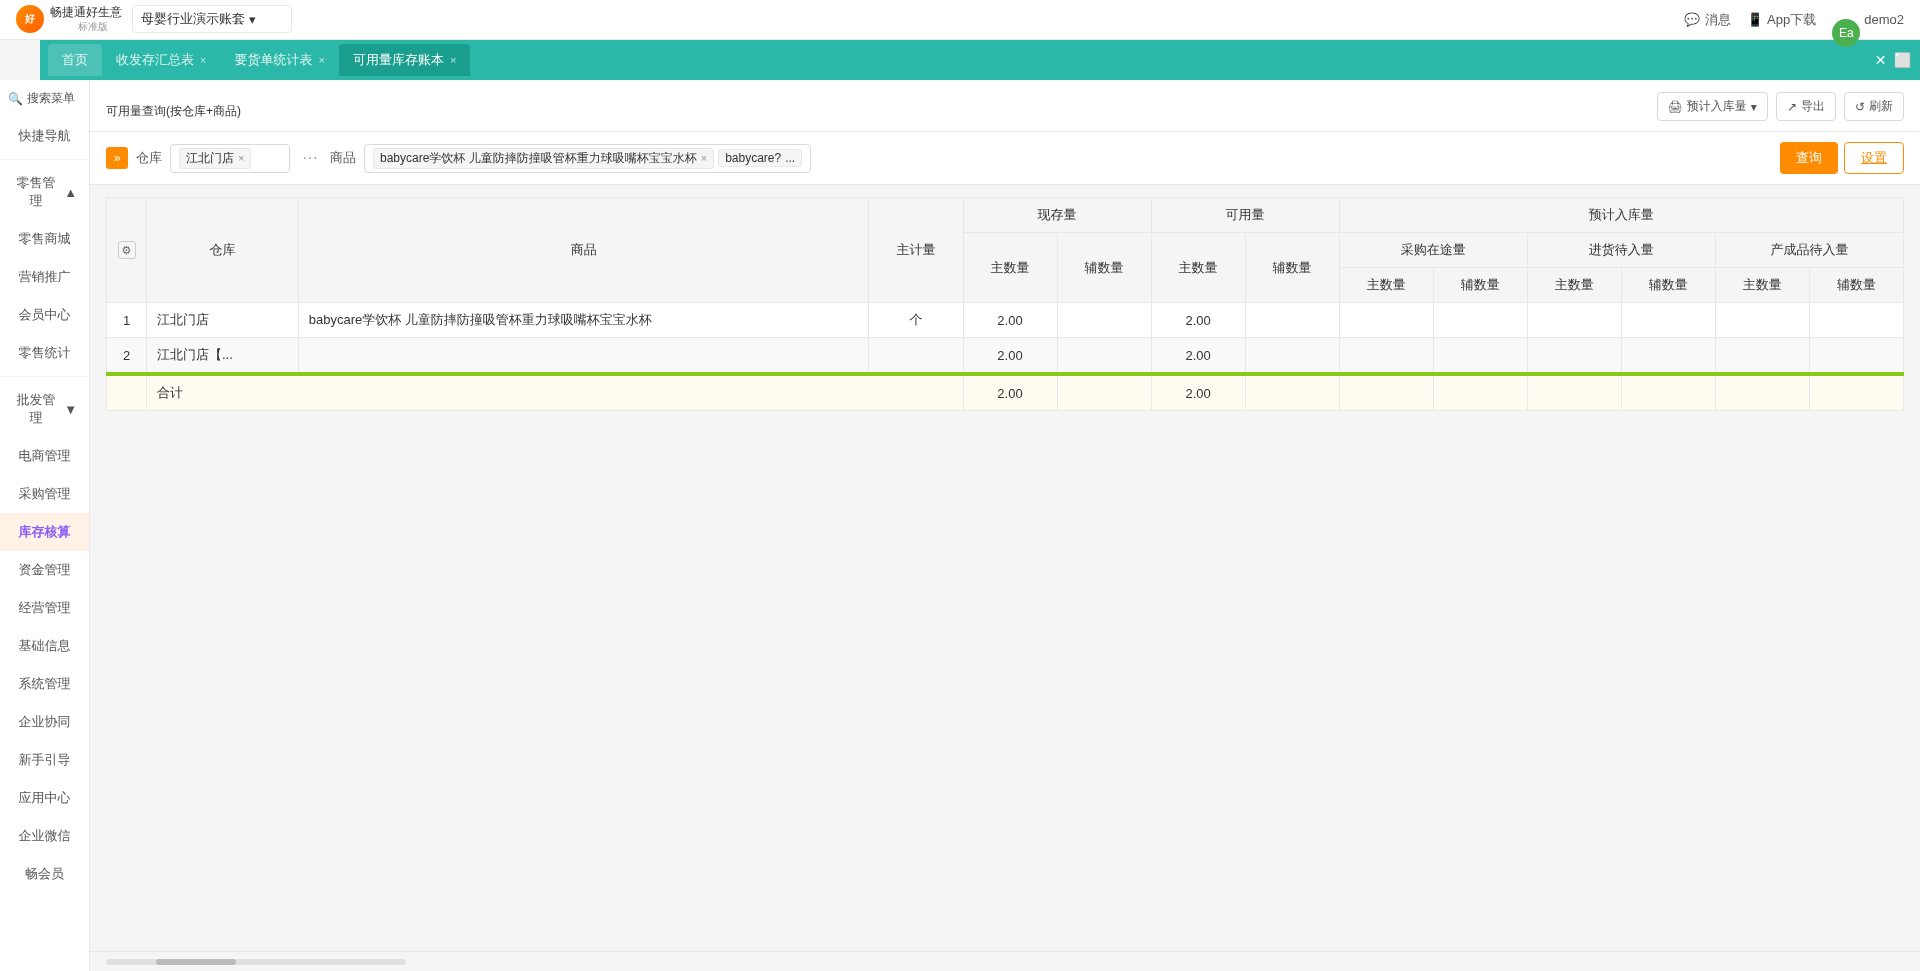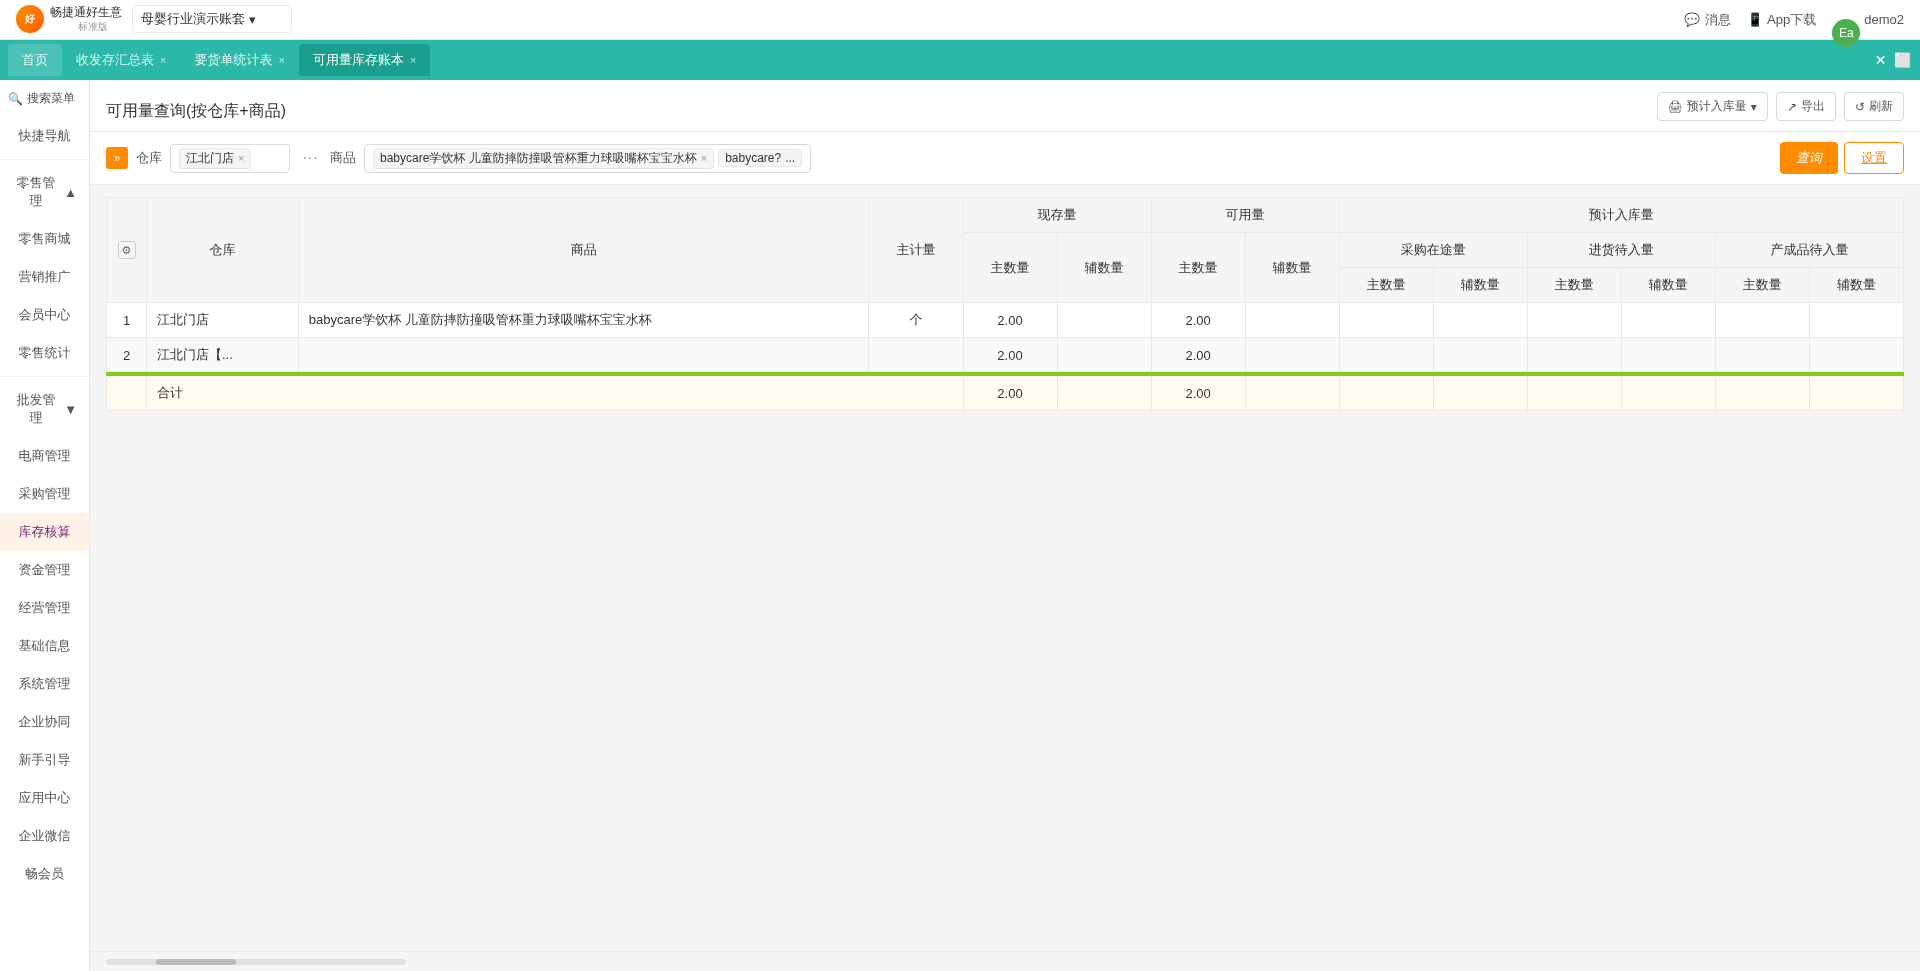--- a/index.html
+++ b/index.html
@@ -78,20 +78,21 @@
       color: white; font-size: 12px; overflow: hidden; margin-top: 26px;
     }
 
     
     .nav-tabs {
       height: 40px;
       background: #2cb8a8;
       display: flex;
       align-items: center;
       padding: 12px 8px;
+      margin-left: 40px;
     }
     .nav-tab {
       height: 32px;
       padding: 0 14px;
       display: flex;
       align-items: center;
       gap: 6px;
       cursor: pointer;
       color: rgba(255,255,255,0.85);
       font-size: 13px;
@@ -145,22 +146,22 @@
       color: #555;
       cursor: pointer;
       text-align: center;
       display: flex;
       align-items: center;
       justify-content: center;
       gap: 4px;
     }
     .sidebar-item.active {
       background: #fff3e8;
-      color: #701a75;
-      font-weight: 400;
+      color: #8b5cf6;
+      font-weight: 700;
     }
     .sidebar-item.has-arrow {
       justify-content: space-between;
       padding: 10px 12px;
     }
     .sidebar-divider {
       height: 1px;
       background: #f0f0f0;
       margin: 4px 0;
     }
@@ -177,21 +178,21 @@
     
     .page-header {
       background: #fff;
       padding: 12px 16px 0;
       border-bottom: 1px solid #e8e8e8;
       display: flex;
       align-items: center;
       justify-content: space-between;
     }
     .page-title {
-      font-size: 16px;
+      font-size: 12px;
       font-weight: 500;
       color: #333;
     }
     .page-header-actions {
       display: flex;
       align-items: center;
       gap: 8px;
       padding-bottom: 10px;
     }
     .btn-outline {
@@ -276,21 +277,20 @@
       gap: 6px;
     }
     .btn-query {
       padding: 6px 16px;
       background: #ff8c00;
       border: none;
       border-radius: 4px;
       color: white;
       cursor: pointer;
       font-size: 13px;
-      font-style: italic;
     }
     .btn-settings {
       padding: 6px 16px;
       background: #fff;
       border: 1px solid #ff8c00;
       border-radius: 4px;
       color: #ff8c00;
       cursor: pointer;
       font-size: 13px;
       text-decoration: underline;

